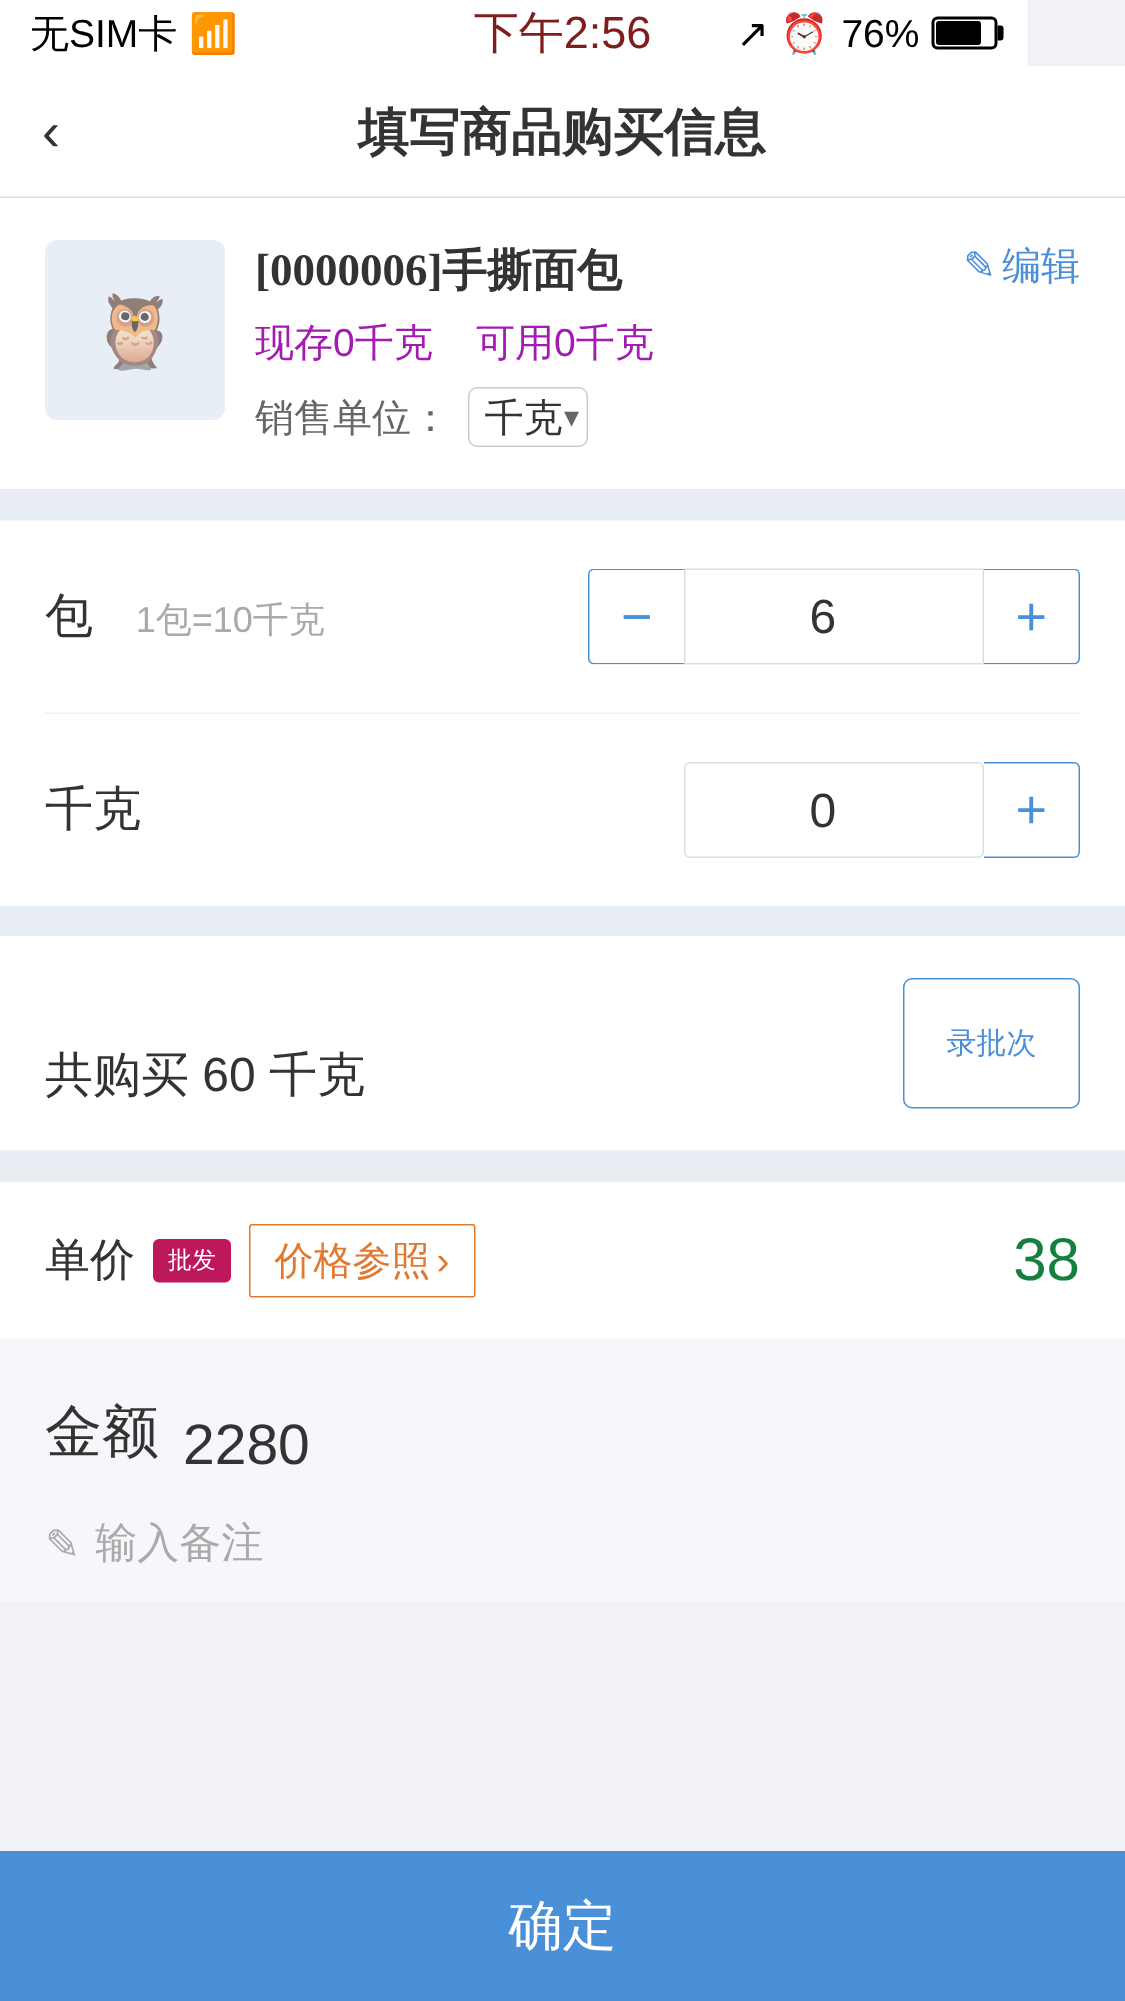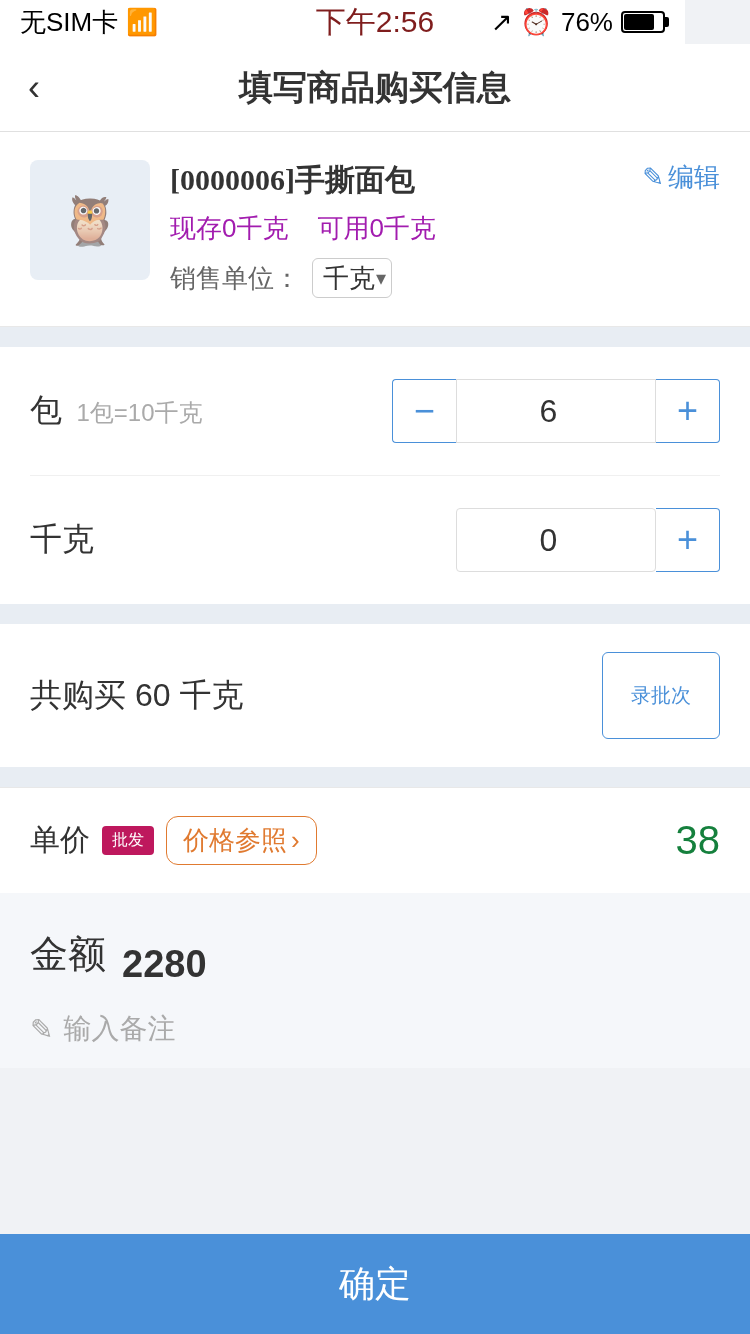--- a/index.html
+++ b/index.html
@@ -203,21 +203,21 @@
     .quantity-row:last-child {
       border-bottom: none;
     }
     .quantity-label {
       font-size: 32px;
       color: #333;
     }
     .quantity-hint {
       font-size: 24px;
       color: #aaa;
-      margin-left: 10px;
+      margin-left: 24px;
     }
     .quantity-control {
       display: flex;
       align-items: center;
       gap: 0;
     }
     .qty-btn {
       width: 64px;
       height: 64px;
       border: 1px solid #4a90d9;
@@ -246,21 +246,21 @@
       font-size: 32px;
       color: #333;
       outline: none;
     }
 
     
     .summary-section {
       background: #fff;
       padding: 28px 30px;
       display: flex;
-      align-items: center;
+      align-items: flex-end;
       justify-content: space-between;
     }
     .summary-text {
       font-size: 32px;
       color: #333;
     }
     .batch-btn {
       border: 1px solid #4a90d9;
       color: #4a90d9;
       background: #fff;
@@ -294,21 +294,21 @@
       font-size: 16px;
       padding: 4px 10px;
       border-radius: 4px;
     }
     .price-ref-btn {
       border: 1px solid #e07a30;
       color: #e07a30;
       background: #fff;
       font-size: 26px;
       padding: 6px 16px;
-      border-radius: 12px;
+      border-radius: 2px;
       display: flex;
       align-items: center;
       gap: 4px;
       cursor: pointer;
     }
     .price-value {
       font-size: 40px;
       color: #15803d;
       font-weight: 500;
     }
@@ -323,21 +323,21 @@
       align-items: center;
       gap: 16px;
       font-size: 38px;
       color: #333;
       margin-bottom: 24px;
     }
     .amount-label {
       font-weight: 400;
     }
     .amount-value {
-      font-weight: 700;
+      font-weight: 400;
       margin-top: 20px;
     }
     .remark-row {
       display: flex;
       align-items: center;
       gap: 10px;
       font-size: 28px;
       color: #aaa;
       padding-bottom: 20px;
       cursor: pointer;

